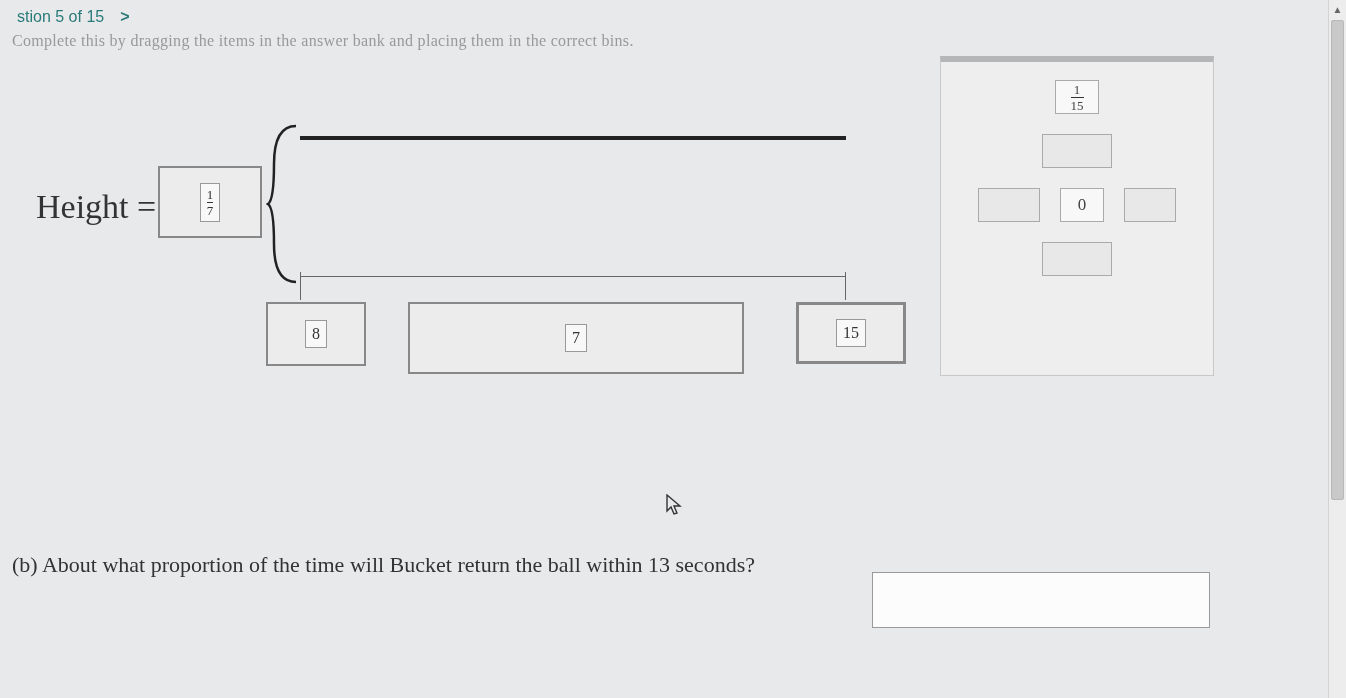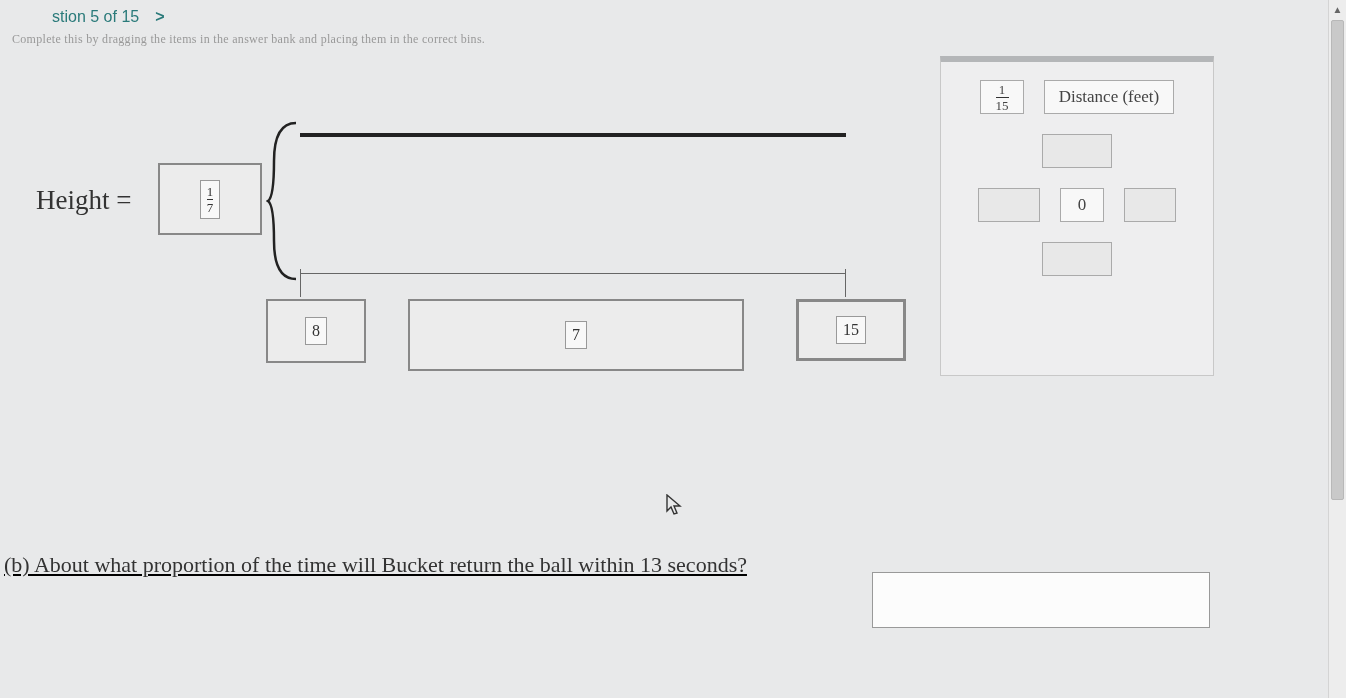--- a/index.html
+++ b/index.html
@@ -5,49 +5,48 @@
   * { box-sizing: border-box; margin: 0; padding: 0; }
   body {
     font-family: Georgia, 'Times New Roman', serif;
     background: #e8e9ea;
     width: 1346px;
     height: 698px;
     overflow: hidden;
     position: relative;
   }
   .question-header {
-    padding: 8px 0 4px 4px;
+    padding: 8px 0 4px 17px;
     color: #2a7a7a;
     font-family: Arial, sans-serif;
     font-size: 16px;
     display: flex;
     align-items: center;
     gap: 16px;
-    margin-left: 48px;
   }
   .chevron {
     color: #2a7a7a;
     font-weight: bold;
   }
   .instruction {
     color: #999;
-    font-size: 12px;
+    font-size: 16px;
     padding: 2px 12px 8px 12px;
     filter: blur(0.5px);
     letter-spacing: 0.3px;
   }
   .math-area {
     position: relative;
     height: 320px;
   }
   .height-label {
     position: absolute;
     left: 36px;
     top: 130px;
-    font-size: 27px;
+    font-size: 34px;
     color: #333;
   }
   .height-box {
     position: absolute;
     left: 158px;
     top: 108px;
     width: 104px;
     height: 72px;
     border: 2px solid #888;
     background: #f0f0f0;
@@ -144,24 +143,23 @@
     display: flex;
     align-items: center;
     justify-content: center;
     font-family: Georgia, serif;
     cursor: move;
   }
   .bank-item.wide { min-width: 130px; }
   .bank-item.empty { background: #e8e8e8; }
   .part-b {
     position: absolute;
-    left: 4px;
+    left: 12px;
     top: 552px;
     right: 60px;
-    text-decoration: underline;
   }
   .part-b .qtext {
     font-size: 22px;
     color: #333;
     padding: 0 0 24px 0;
   }
   .part-b .round {
     font-size: 22px;
     color: #333;
   }
@@ -267,23 +265,20 @@
 </div>
 
 <div class="answer-bank">
   <div class="bank-row">
     <div class="bank-item">
       <span class="fraction">
         <span class="num">1</span>
         <span class="den">15</span>
       </span>
     </div>
-    <div class="bank-item wide">
-      <span>Distance (feet)</span>
-    </div>
   </div>
   <div class="bank-row">
     <div class="bank-item empty" style="min-width:70px;"></div>
   </div>
   <div class="bank-row">
     <div class="bank-item empty" style="min-width:62px;"></div>
     <div class="bank-item">
       <span>0</span>
     </div>
     <div class="bank-item empty" style="min-width:52px;"></div>

